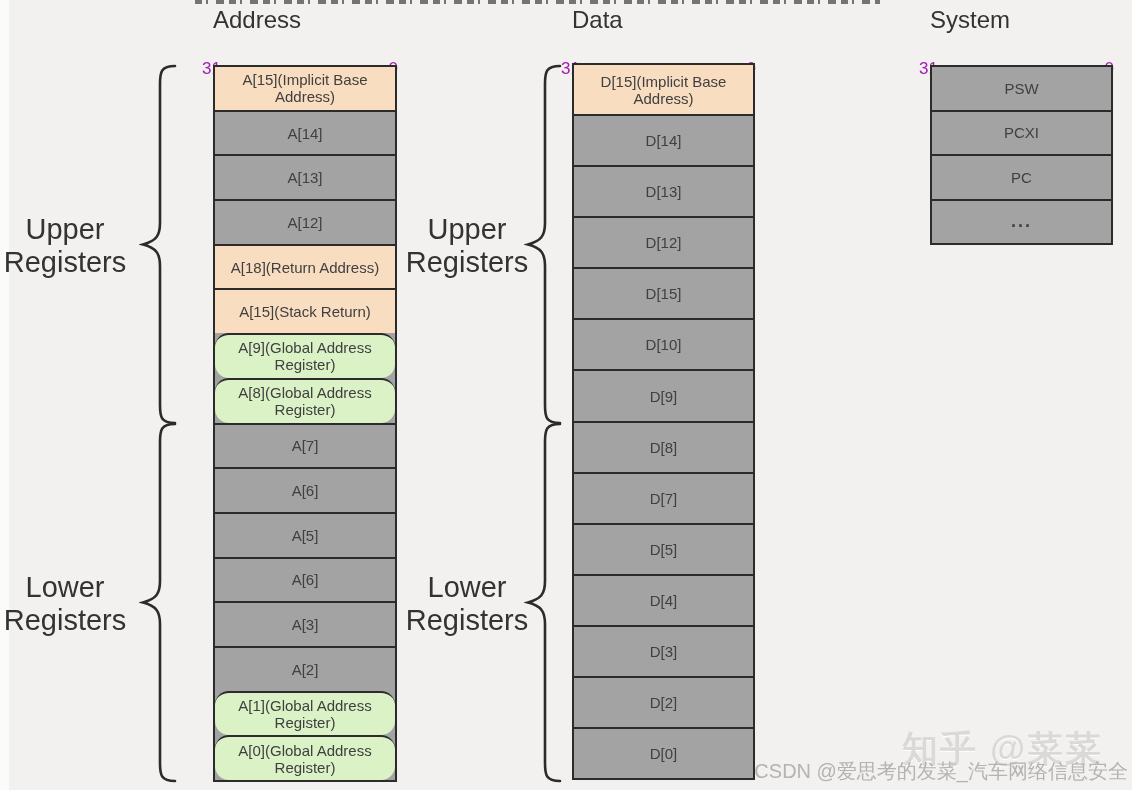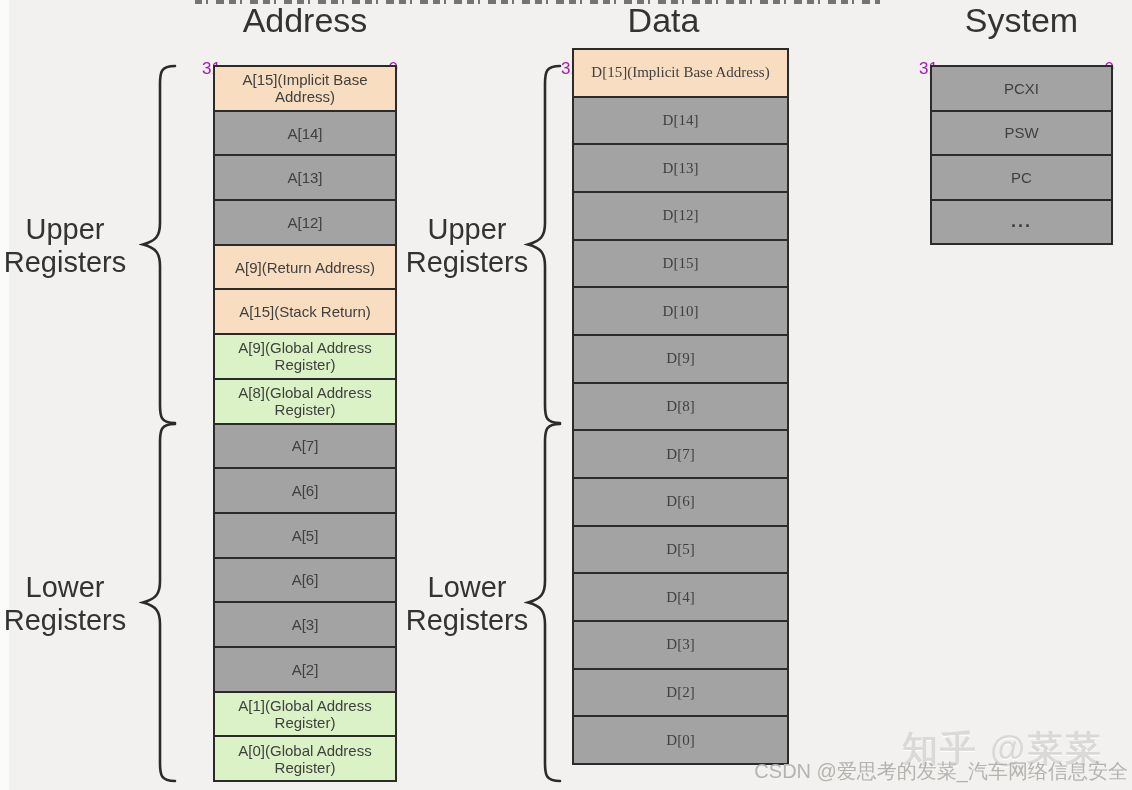--- a/index.html
+++ b/index.html
@@ -22,53 +22,53 @@
     position:absolute; left:195px; top:0; width:685px; height:4px;
     background: repeating-linear-gradient(90deg,
       #4a4a4a 0px, #4a4a4a 7px, rgba(0,0,0,0) 7px, rgba(0,0,0,0) 11px,
       #4a4a4a 11px, #4a4a4a 13px, rgba(0,0,0,0) 13px, rgba(0,0,0,0) 21px,
       #4a4a4a 21px, #4a4a4a 29px, rgba(0,0,0,0) 29px, rgba(0,0,0,0) 34px);
     opacity:.75;
   }
 
   .col-title {
     position:absolute; top:4px; height:32px;
-    font-size:34px; line-height:32px; text-align:center; color:#333;
+    font-size:24px; line-height:32px; color:#333;
   }
   .title-address { left:213px; width:184px; }
   .title-data    { left:572px; width:183px; }
   .title-system  { left:930px; width:183px; }
 
   .bit-row {
     position:absolute; top:58px; height:22px;
     display:flex; justify-content:space-between; align-items:center;
     font-size:17px; color:#a21caf;
   }
   .bits-address { left:202px; width:196px; }
   .bits-data    { left:561px; width:195px; }
   .bits-system  { left:919px; width:195px; }
 
   .reg-column {
     position:absolute; background:#a3a3a3;
     border:2px solid var(--line); box-sizing:border-box;
     display:flex; flex-direction:column;
   }
   .col-address { left:213px; top:65px; width:184px; height:717px; }
-  .col-data    { left:572px; top:48px; width:217px; height:717px;font-family:Liberation Serif, serif; }
+  .col-data    { left:572px; top:63px; width:183px; height:717px; }
   .col-system  { left:930px; top:65px; width:183px; height:180px; }
 
   .reg-row {
     flex:1 1 0; display:flex; align-items:center; justify-content:center;
     border-top:2px solid var(--line);
     font-size:15px; line-height:17px; text-align:center;
     color:#404040; padding:1px 5px; box-sizing:border-box;
   }
   .reg-row:first-child { border-top:none; }
   .hl-orange { background:var(--hl-orange); }
-  .hl-green  { background:var(--hl-green); }
+  .hl-green  { background:var(--hl-green);border-radius:14px; }
   .dots { font-weight:700; letter-spacing:2px; font-size:18px; }
 
   .brace { position:absolute; width:38px; height:361px; }
   .brace svg { display:block; }
   .brace-a-upper { left:139px; top:64px; }
   .brace-a-lower { left:139px; top:422px; }
   .brace-d-upper { left:524px; top:64px; }
   .brace-d-lower { left:524px; top:422px; }
 
   .group-label {
@@ -123,21 +123,21 @@
       <div class="reg-row">
         <span>A[14]</span>
       </div>
       <div class="reg-row">
         <span>A[13]</span>
       </div>
       <div class="reg-row">
         <span>A[12]</span>
       </div>
       <div class="reg-row hl-orange">
-        <span>A[9](Return Address)</span>
+        <span>A[18](Return Address)</span>
       </div>
       <div class="reg-row hl-orange">
         <span>A[15](Stack Return)</span>
       </div>
       <div class="reg-row hl-green">
         <span>A[9](Global Address Register)</span>
       </div>
       <div class="reg-row hl-green">
         <span>A[8](Global Address Register)</span>
       </div>
@@ -188,44 +188,41 @@
       <div class="reg-row">
         <span>D[9]</span>
       </div>
       <div class="reg-row">
         <span>D[8]</span>
       </div>
       <div class="reg-row">
         <span>D[7]</span>
       </div>
       <div class="reg-row">
-        <span>D[6]</span>
-      </div>
-      <div class="reg-row">
         <span>D[5]</span>
       </div>
       <div class="reg-row">
         <span>D[4]</span>
       </div>
       <div class="reg-row">
         <span>D[3]</span>
       </div>
       <div class="reg-row">
         <span>D[2]</span>
       </div>
       <div class="reg-row">
         <span>D[0]</span>
       </div>
     </div>
   <div class="reg-column col-system">
       <div class="reg-row">
+        <span>PSW</span>
+      </div>
+      <div class="reg-row">
         <span>PCXI</span>
-      </div>
-      <div class="reg-row">
-        <span>PSW</span>
       </div>
       <div class="reg-row">
         <span>PC</span>
       </div>
       <div class="reg-row dots">
         <span>...</span>
       </div>
     </div>
 
   <div class="brace brace-a-upper">

